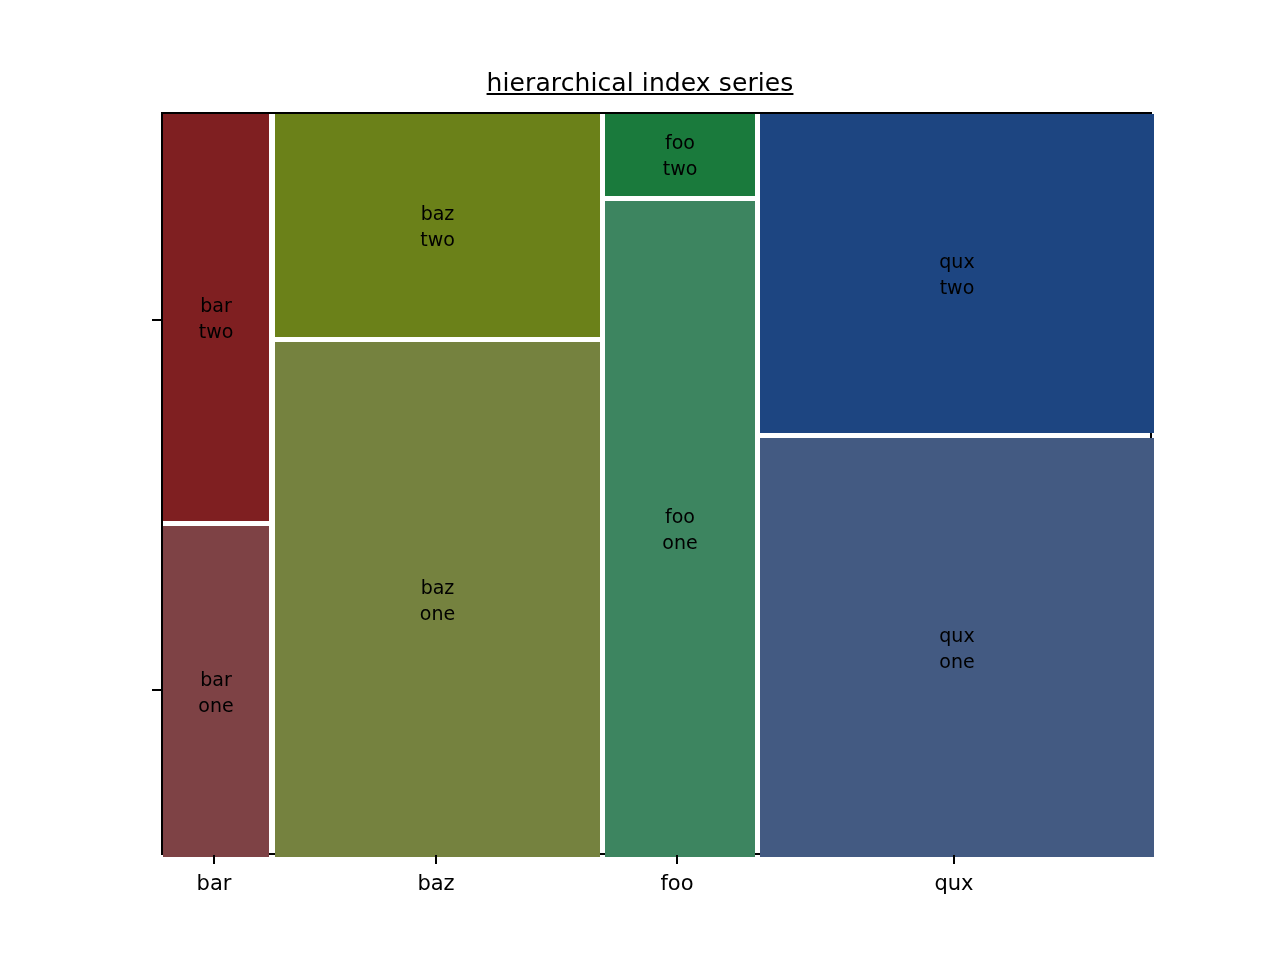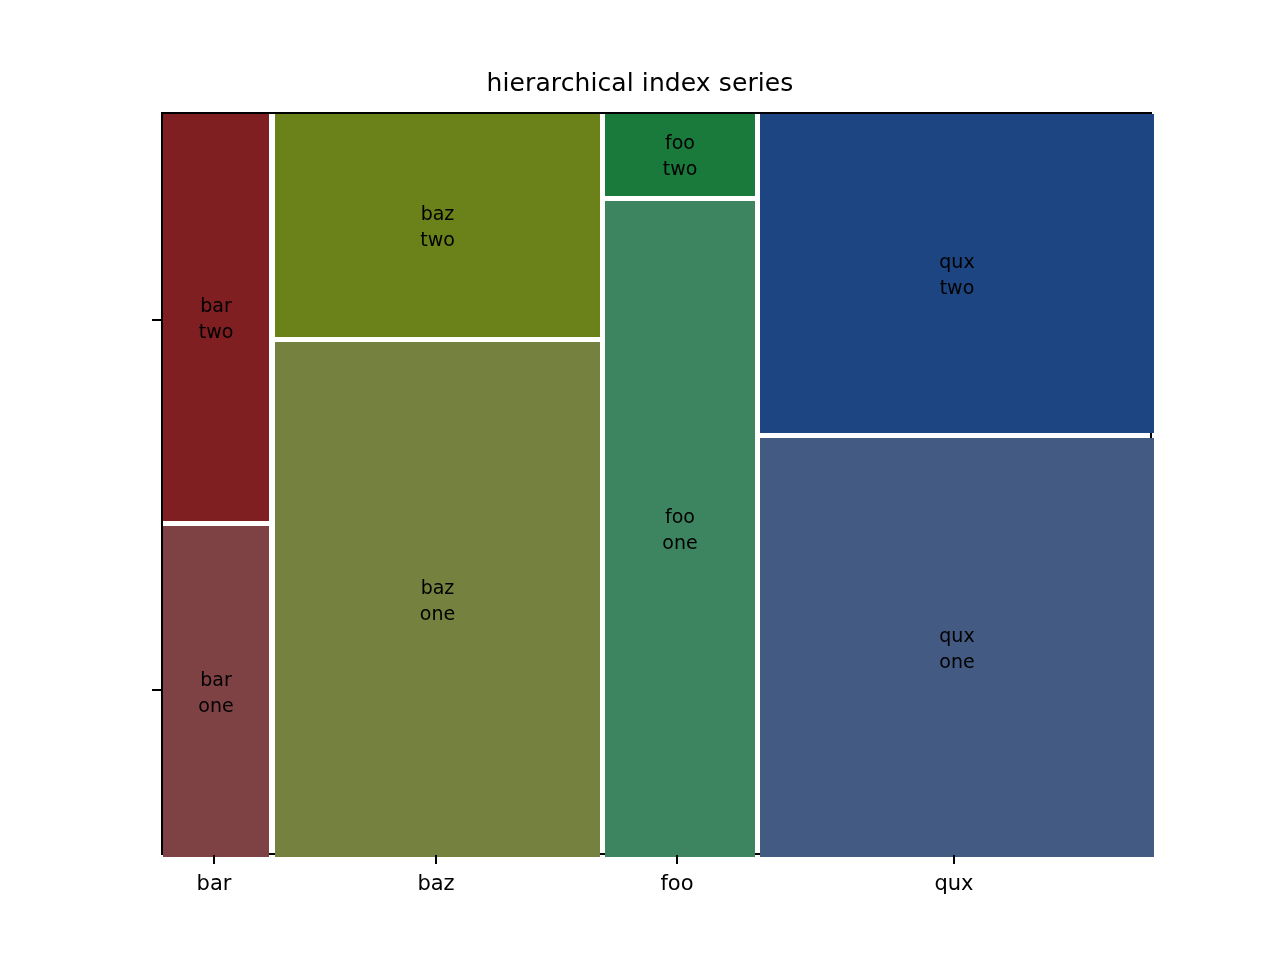--- a/index.html
+++ b/index.html
@@ -25,20 +25,21 @@
   #chart-title {
     position: absolute;
     left: 0;
     top: 68px;
     width: 1280px;
     text-align: center;
     font-size: 25px;
     line-height: 30px;
     color: #000000;
     letter-spacing: 0.1px;
+    text-decoration: underline;
   }
   
   #plot-area {
     position: absolute;
     left: 161px;
     top: 112px;
     width: 991px;
     height: 743px;
     box-sizing: border-box;
     border: 2px solid #000000;

